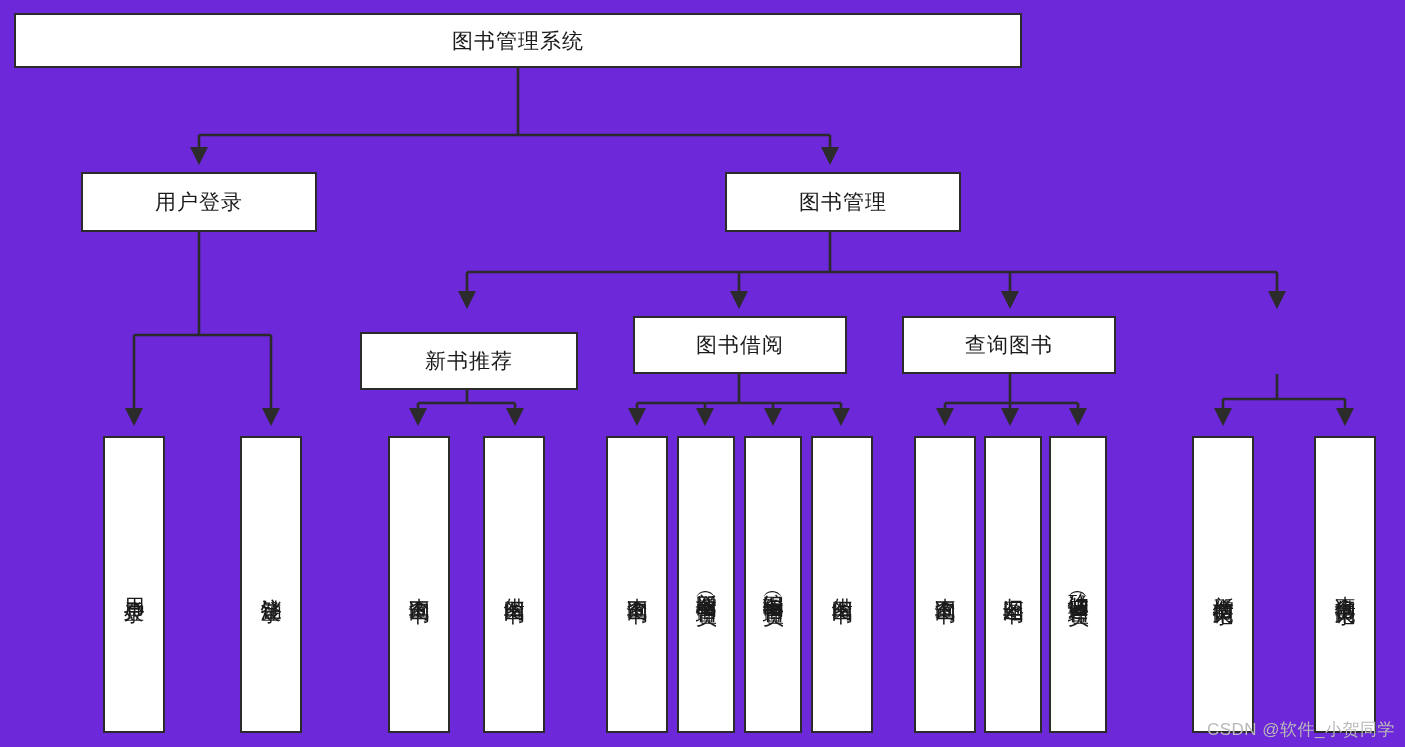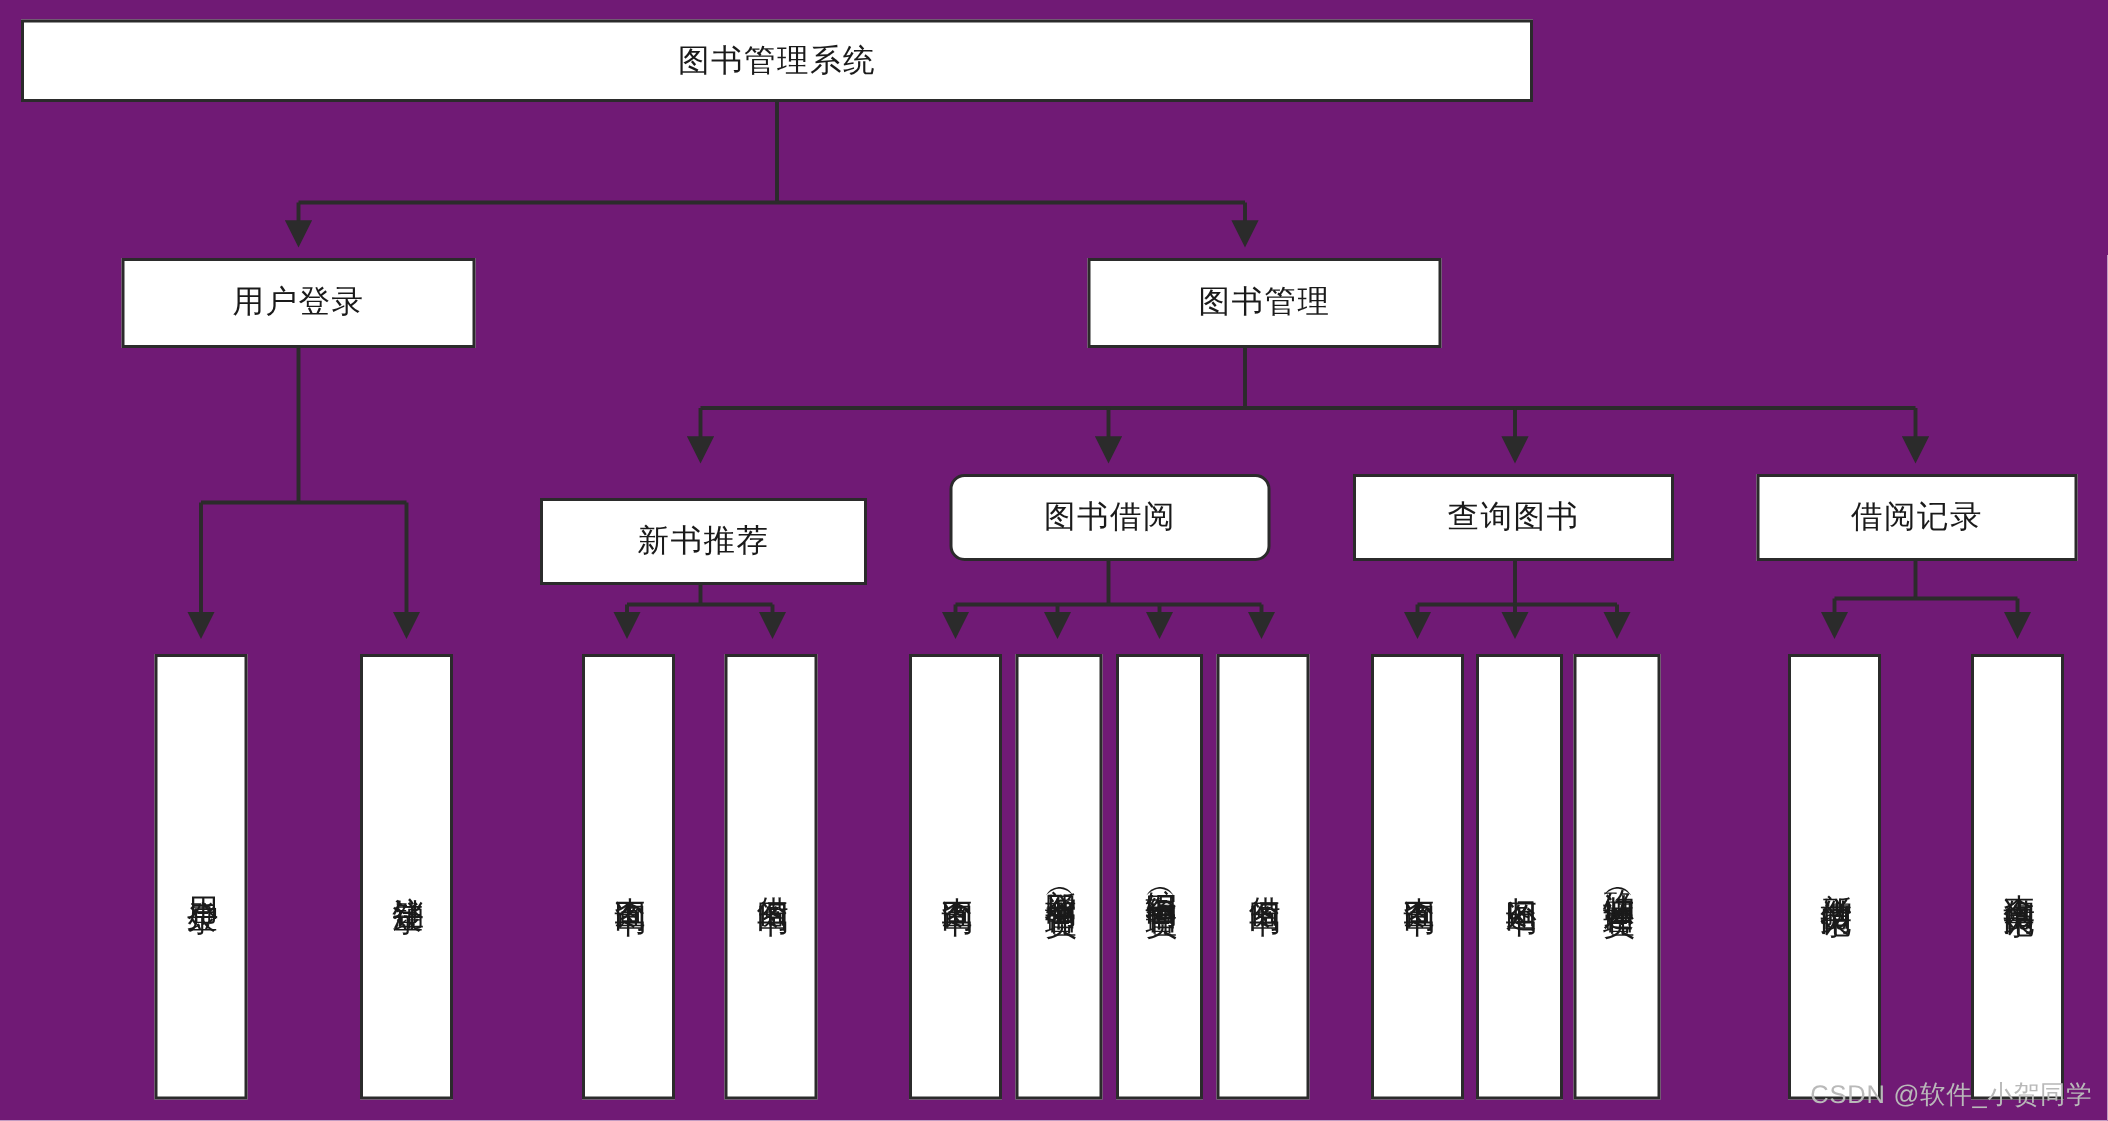--- a/index.html
+++ b/index.html
@@ -4,21 +4,21 @@
 <style>
   html,body{margin:0;padding:0;background:#ffffff;}
   body{
     font-family:"Liberation Sans","DejaVu Sans",sans-serif;
     -webkit-font-smoothing:antialiased;
   }
   #stage{
     position:relative;
     width:1405px;
     height:747px;
-    background:#701a75;
+    background:#6d28d9;
     overflow:hidden;
   }
   svg#edges{
     position:absolute;
     left:0; top:0;
     width:1405px; height:747px;
     pointer-events:none;
   }
   .node{
     position:absolute;
@@ -124,31 +124,28 @@
   </div>
 
   <div class="node h" style="left:712px; top:172px; width:236px; height:60px;margin-left:13px;">
     <span>图书管理</span>
   </div>
 
   <div class="node h" style="left:360px; top:316px; width:218px; height:58px;margin-top:16px;">
     <span>新书推荐</span>
   </div>
 
-  <div class="node h" style="left:633px; top:316px; width:214px; height:58px;border-radius:10px;">
+  <div class="node h" style="left:633px; top:316px; width:214px; height:58px;">
     <span>图书借阅</span>
   </div>
 
   <div class="node h" style="left:902px; top:316px; width:214px; height:58px;">
     <span>查询图书</span>
   </div>
 
-  <div class="node h" style="left:1171px; top:316px; width:214px; height:58px;">
-    <span>借阅记录</span>
-  </div>
 
   <div class="node v" style="left:103px; top:436px; width:62px; height:297px;">
     <span class="vtext">用户登录</span>
   </div>
 
   <div class="node v" style="left:240px; top:436px; width:62px; height:297px;">
     <span class="vtext">注销登录</span>
   </div>
 
   <div class="node v" style="left:388px; top:436px; width:62px; height:297px;">

